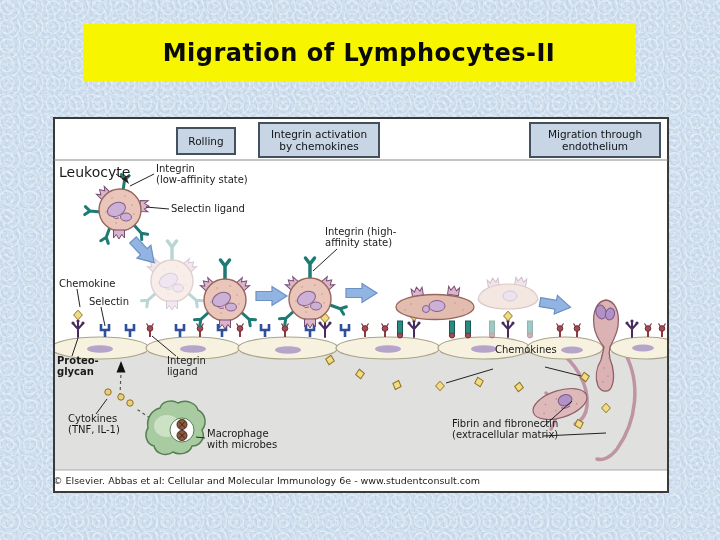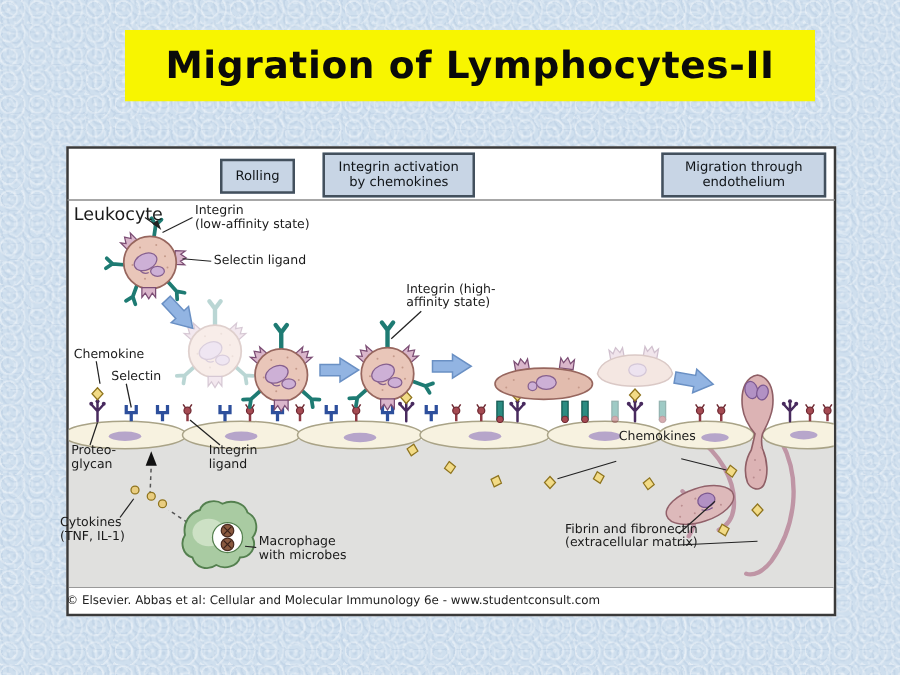--- a/index.html
+++ b/index.html
@@ -9,21 +9,21 @@
     background-color:#cfdfee;
     background-image:
       repeating-radial-gradient(circle at 30% 40%, rgba(255,255,255,.35) 0 1px, transparent 2px 6px),
       repeating-radial-gradient(circle at 70% 20%, rgba(130,160,195,.16) 0 1px, transparent 2px 5px),
       repeating-radial-gradient(circle at 15% 75%, rgba(255,255,255,.22) 0 1px, transparent 2px 7px);
     background-size:23px 19px,17px 13px,29px 23px;
   }
   .title-banner{
     position:absolute;left:83px;top:24px;width:552px;height:57px;
     background:#f8f500;display:flex;align-items:center;justify-content:center;
-    font-size:30px;font-weight:bold;color:#0a0a0a;letter-spacing:.5px;margin-left:17px;
+    font-size:24px;font-weight:bold;color:#0a0a0a;letter-spacing:.5px;
   }
   .panel{
     position:absolute;left:53px;top:117px;width:612px;height:372px;
     background:#ffffff;border:2px solid #3a3a3a;
   }
   .diagram-svg{position:absolute;left:0;top:0;width:720px;height:540px;}
   .stage-box{
     position:absolute;background:#c8d5e5;border:2px solid #43505d;
     display:flex;align-items:center;justify-content:center;text-align:center;
     font-size:10.5px;line-height:1.15;color:#101418;box-sizing:border-box;
@@ -326,25 +326,25 @@
 endothelium</div>
 
   <div class="lbl" style="left:59px;top:165px;font-size:14px;">Leukocyte</div>
   <div class="lbl" style="left:156px;top:163px;">Integrin
 (low-affinity state)</div>
   <div class="lbl" style="left:171px;top:203px;">Selectin ligand</div>
   <div class="lbl" style="left:325px;top:226px;">Integrin (high-
 affinity state)</div>
   <div class="lbl" style="left:59px;top:278px;">Chemokine</div>
   <div class="lbl" style="left:89px;top:296px;">Selectin</div>
-  <div class="lbl" style="left:57px;top:355px;">Proteo-
+  <div class="lbl" style="left:57px;top:355px;font-weight:bold;">Proteo-
 glycan</div>
   <div class="lbl" style="left:167px;top:355px;">Integrin
 ligand</div>
-  <div class="lbl" style="left:48px;top:413px;">Cytokines
+  <div class="lbl" style="left:68px;top:413px;">Cytokines
 (TNF, IL-1)</div>
   <div class="lbl" style="left:207px;top:428px;">Macrophage
 with microbes</div>
   <div class="lbl" style="left:495px;top:344px;">Chemokines</div>
   <div class="lbl" style="left:452px;top:418px;">Fibrin and fibronectin
 (extracellular matrix)</div>
 
   <div class="credit">© Elsevier. Abbas et al: Cellular and Molecular Immunology 6e - www.studentconsult.com</div>
 
 </div>

